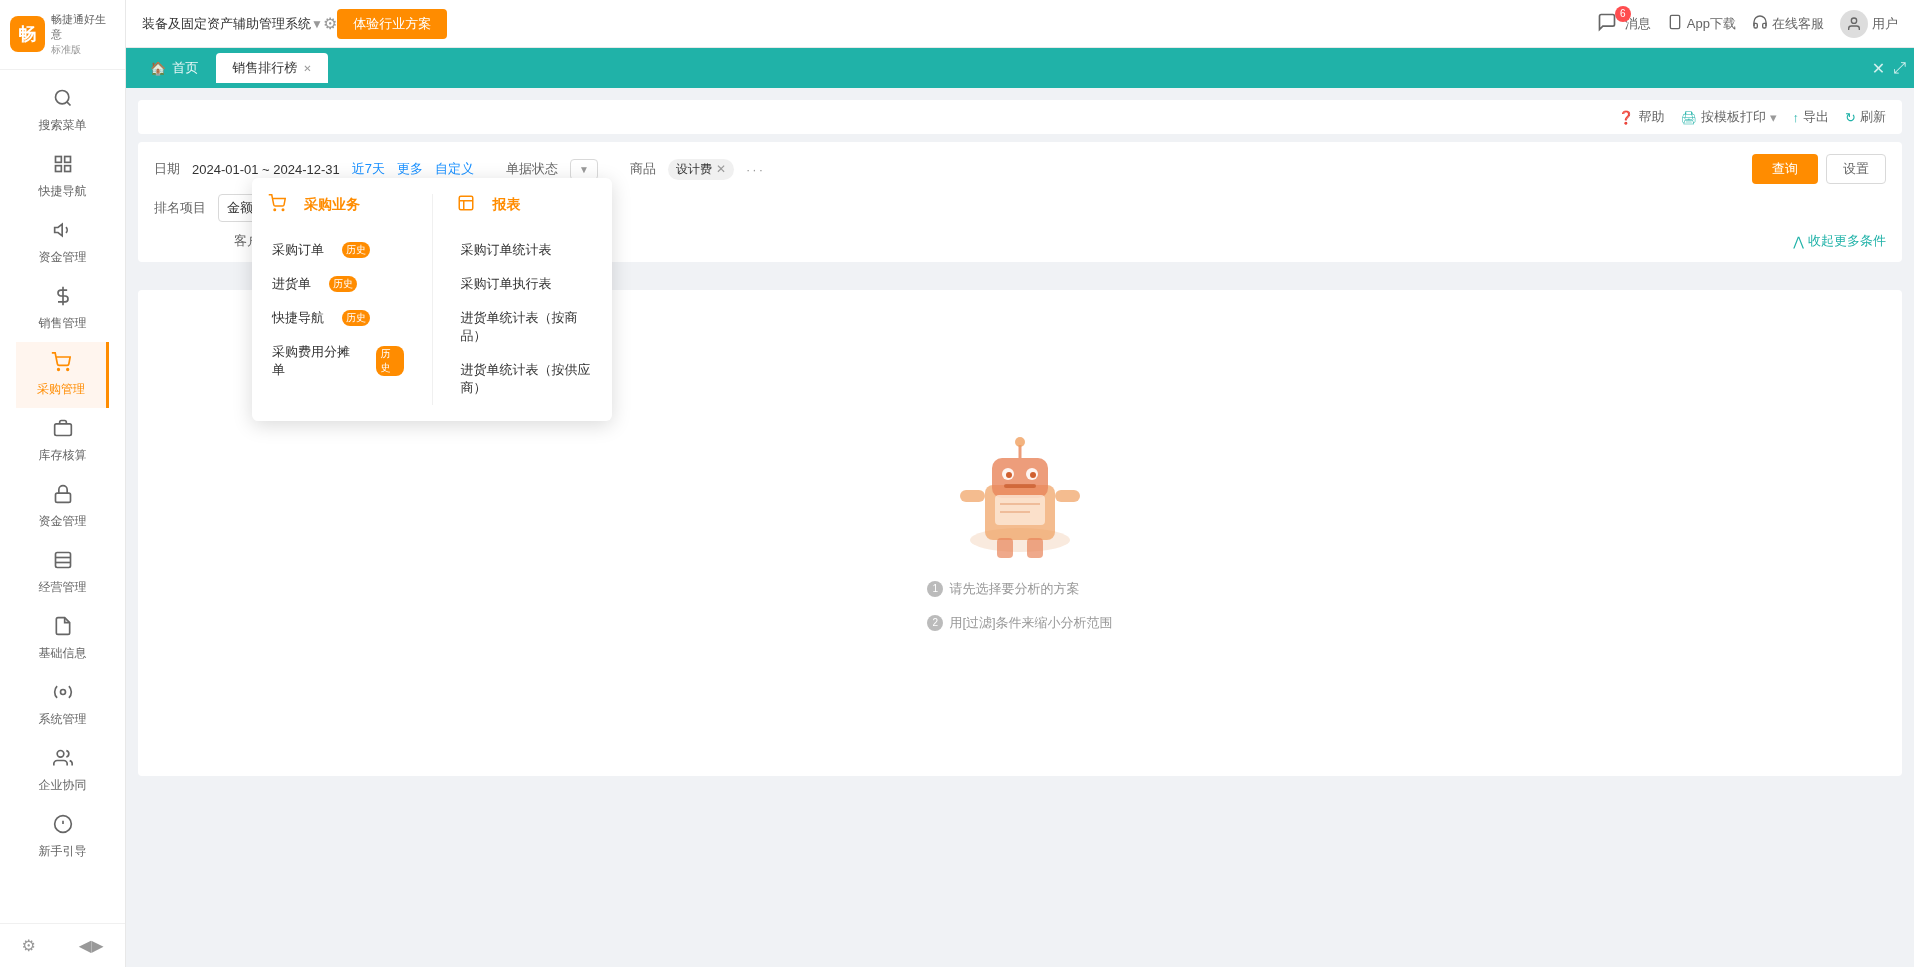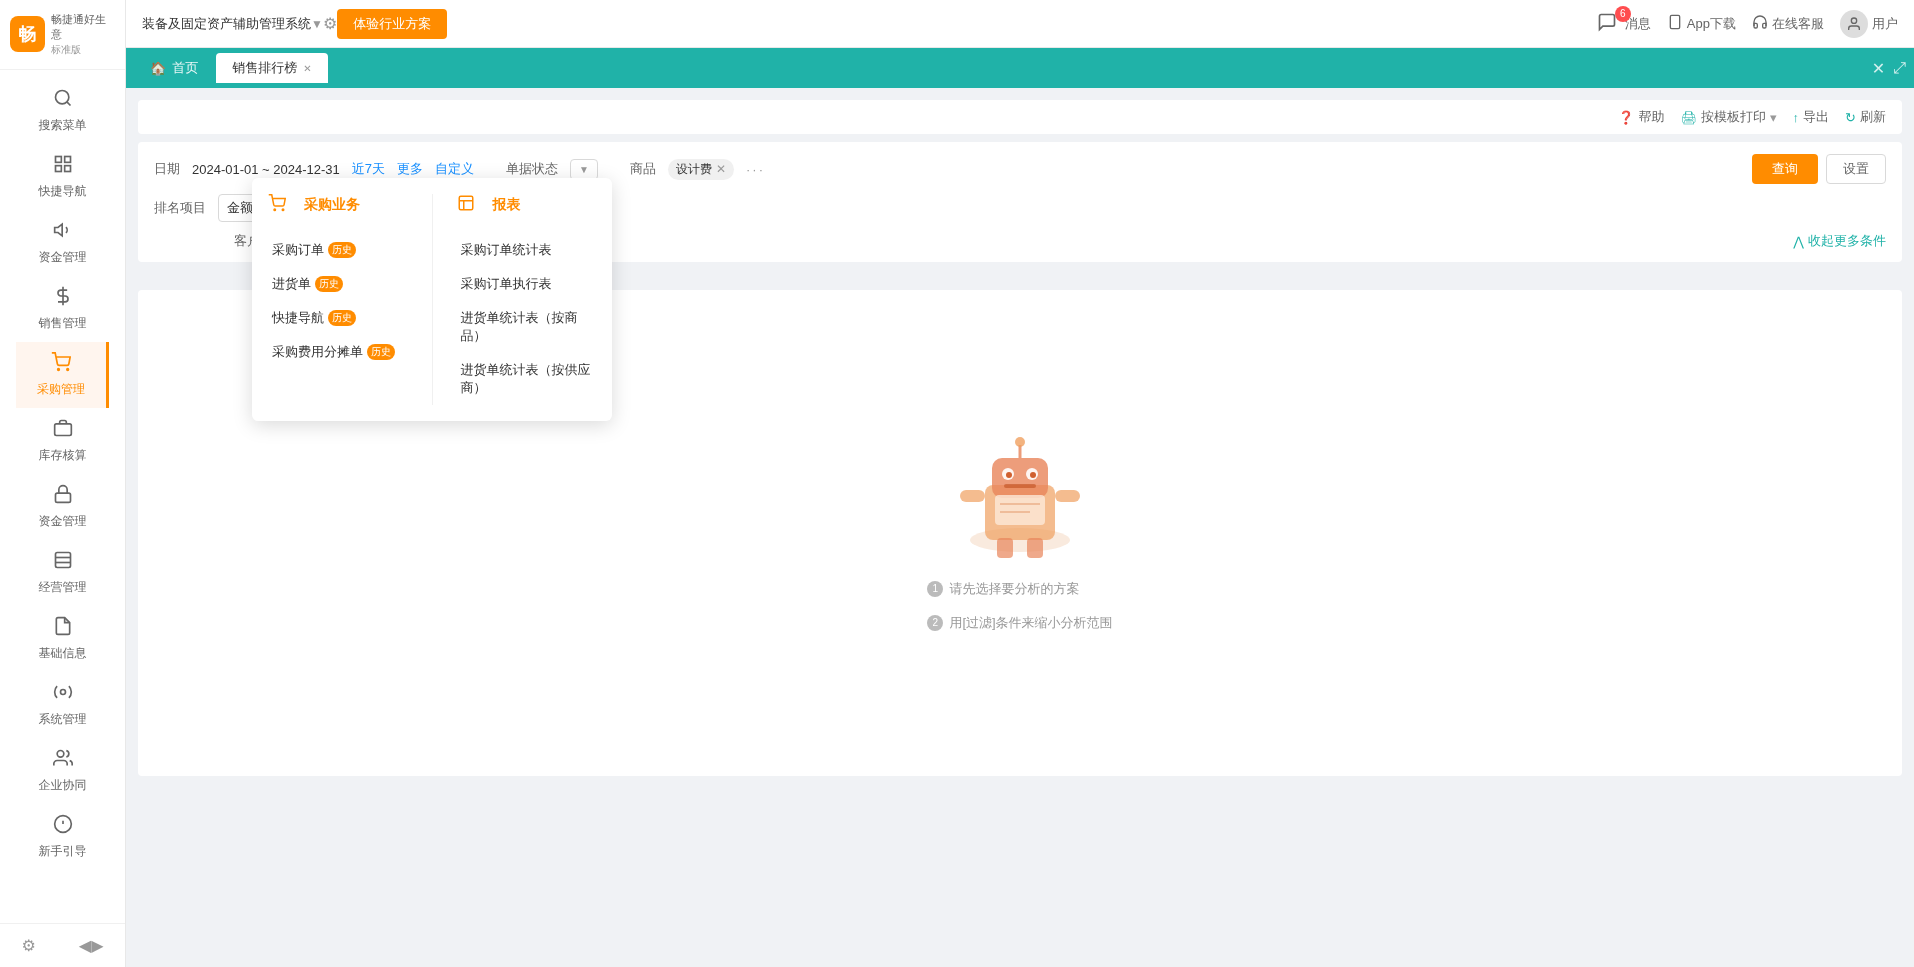--- a/index.html
+++ b/index.html
@@ -74,21 +74,21 @@
     .empty-text { margin-top: 16px; color: #999; font-size: 13px; line-height: 2; text-align: left; }
     .empty-text p { display: flex; align-items: center; gap: 6px; }
     .step-num { display: inline-flex; align-items: center; justify-content: center; width: 16px; height: 16px; background: #bbb; color: white; border-radius: 50%; font-size: 10px; }
 
     
     .dropdown-overlay { position: absolute; top: 90px; left: 126px; z-index: 100; }
     .dropdown-menu { background: #fff; border-radius: 6px; box-shadow: 0 4px 20px rgba(0,0,0,0.15); width: 360px; padding: 16px; display: flex; gap: 20px; }
     .menu-section { flex: 1; }
     .menu-section-title { font-size: 14px; font-weight: 600; color: #ff8c00; display: flex; align-items: center; gap: 18px; margin-bottom: 12px; padding-bottom: 6px; }
     .menu-divider { width: 1px; background: #f0f0f0; margin: 0 4px; }
-    .menu-item-row { display: flex; align-items: center; gap: 4px; padding: 8px 4px; cursor: pointer; }
+    .menu-item-row { display: flex; align-items: center; gap: 18px; padding: 8px 4px; cursor: pointer; }
     .menu-item-text { font-size: 13px; color: #333; }
     .history-badge { background: #ff8c00; color: white; font-size: 10px; padding: 1px 4px; border-radius: 8px; }
     .section-right { flex: 1; }
     .section-right .menu-section-title { color: #ff8c00; }
   </style>
 </head>
 <body>
 
 <div class="app-container">
 

